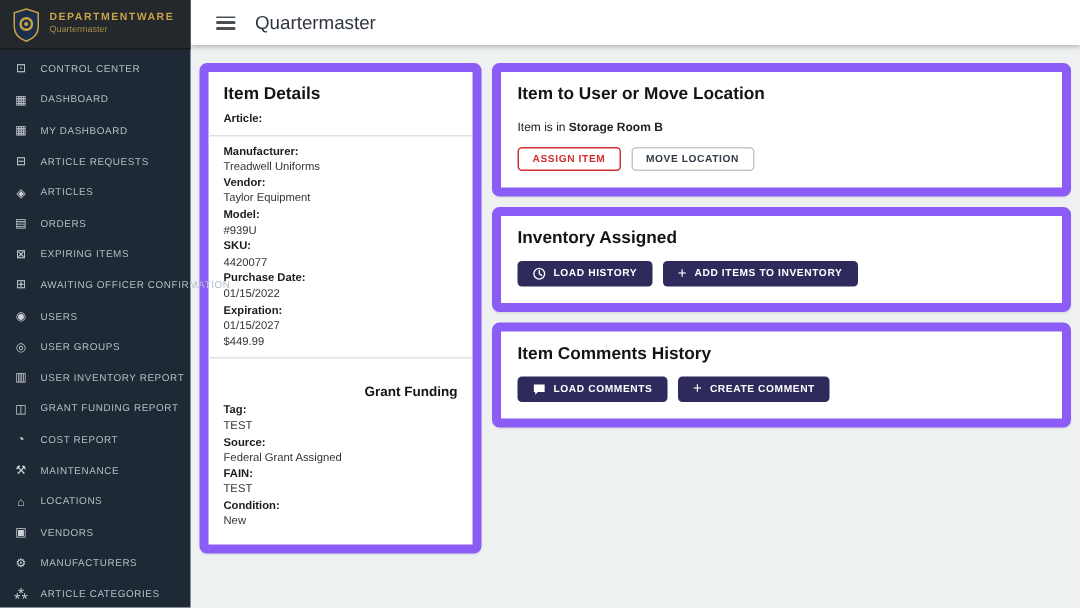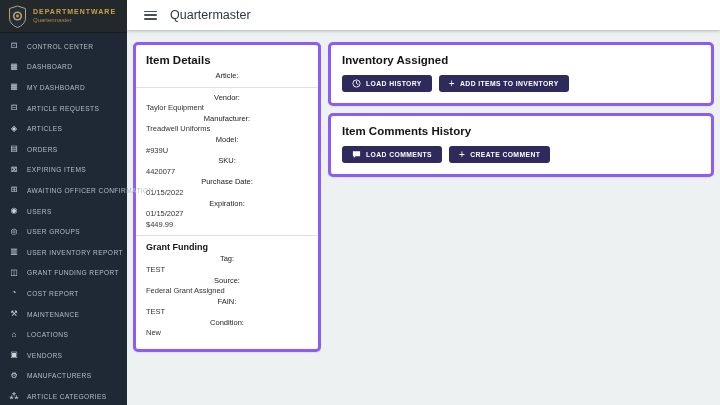--- a/index.html
+++ b/index.html
@@ -18,28 +18,28 @@
   .nav-label { font-size:6.6px; letter-spacing:.4px; color:#b3bec7; white-space:nowrap; }
 
   
   .topbar { position:absolute; left:127px; top:0; right:0; height:30px; background:#ffffff; box-shadow:0 1px 3px rgba(0,0,0,.25); display:flex; align-items:center; z-index:4; }
   .hamburger { width:13px; height:9px; margin-left:17px; display:flex; flex-direction:column; justify-content:space-between; cursor:pointer; }
   .hamburger span { display:block; height:1.6px; background:#4a4f55; border-radius:1px; }
   .topbar-title { font-size:12.5px; color:#2f3640; font-weight:500; margin-left:13px; }
 
   
   .content { position:absolute; left:127px; top:30px; right:0; bottom:0; background:#eef1f2; padding:12px 6px 0 6px; display:flex; gap:7px; align-items:flex-start; }
-  .card { background:#fff; border:3px solid #8b5cf6; border-radius:5px; box-shadow:0 1px 1px rgba(0,0,0,.07); }
+  .card { background:#fff; border:6px solid #8b5cf6; border-radius:5px; box-shadow:0 1px 1px rgba(0,0,0,.07); }
 
   .details-card { width:188px; flex:0 0 auto; padding:9px 10px 10px 10px; }
   .details-title { font-size:11.5px; font-weight:bold; color:#141414; margin-bottom:5px; }
-  .field-label { font-size:7.5px; font-weight:normal; color:#1c1c1c; line-height:10.6px;text-align:center; }
+  .field-label { font-size:7.5px; font-weight:bold; color:#1c1c1c; line-height:10.6px; }
   .field-value { font-size:7.5px; color:#333; line-height:10.6px; }
   .hdivider { border:none; border-top:1px solid #e0e0e0; margin:5px -10px; }
-  .group-title { font-size:9px; font-weight:bold; color:#141414; line-height:13px; margin-top:5px; }
+  .group-title { font-size:9px; font-weight:bold; color:#141414; line-height:13px; margin-top:16px;text-align:right; }
 
   .right-col { flex:1 1 auto; display:flex; flex-direction:column; gap:7px; }
   .panel { padding:9px 11px 11px 11px; }
   .panel-title { font-size:11.5px; font-weight:bold; color:#141414; }
   .status-line { font-size:8px; color:#222; margin-top:11px; }
   .status-line b { font-weight:bold; }
   .btn-row { display:flex; gap:7px; margin-top:9px; }
 
   .btn-outline { display:inline-flex; align-items:center; justify-content:center; height:16px; padding:0 9px; background:#fff; border-radius:3px; font-size:6.8px; font-weight:bold; letter-spacing:.4px; cursor:pointer; font-family:"Liberation Sans",sans-serif; }
   .btn-danger { border:1px solid #d32f2f; color:#d32f2f; }
@@ -178,30 +178,30 @@
         <div>
           <div class="field-label">Article:</div>
         </div>
       </div>
 
     <hr class="hdivider">
 
     <div>
 
         <div>
+          <div class="field-label">Manufacturer:</div>
+          <div class="field-value">Treadwell Uniforms</div>
+        </div>
+
+        <div>
           <div class="field-label">Vendor:</div>
           <div class="field-value">Taylor Equipment</div>
         </div>
 
         <div>
-          <div class="field-label">Manufacturer:</div>
-          <div class="field-value">Treadwell Uniforms</div>
-        </div>
-
-        <div>
           <div class="field-label">Model:</div>
           <div class="field-value">#939U</div>
         </div>
 
         <div>
           <div class="field-label">SKU:</div>
           <div class="field-value">4420077</div>
         </div>
 
         <div>
@@ -243,20 +243,30 @@
 
         <div>
           <div class="field-label">Condition:</div>
           <div class="field-value">New</div>
         </div>
       </div>
   </div>
 
   <div class="right-col">
 
+    <div class="card panel">
+      <div class="panel-title">Item to User or Move Location</div>
+      <div class="status-line">
+        <span>Item is in </span><b>Storage Room B</b>
+      </div>
+      <div class="btn-row">
+        <button class="btn-outline btn-danger">ASSIGN ITEM</button>
+        <button class="btn-outline btn-neutral">MOVE LOCATION</button>
+      </div>
+    </div>
 
     <div class="card panel">
       <div class="panel-title">Inventory Assigned</div>
       <div class="btn-row">
         <button class="btn-filled">
           <svg class="btn-icon-svg" viewBox="0 0 10 10">
               <circle cx="5" cy="5" r="4" fill="none" stroke="#fff" stroke-width="1"></circle>
               <path d="M5 2.6 V5 L6.8 6.2" fill="none" stroke="#fff" stroke-width="1" stroke-linecap="round"></path>
             </svg>
           <span>LOAD HISTORY</span>

